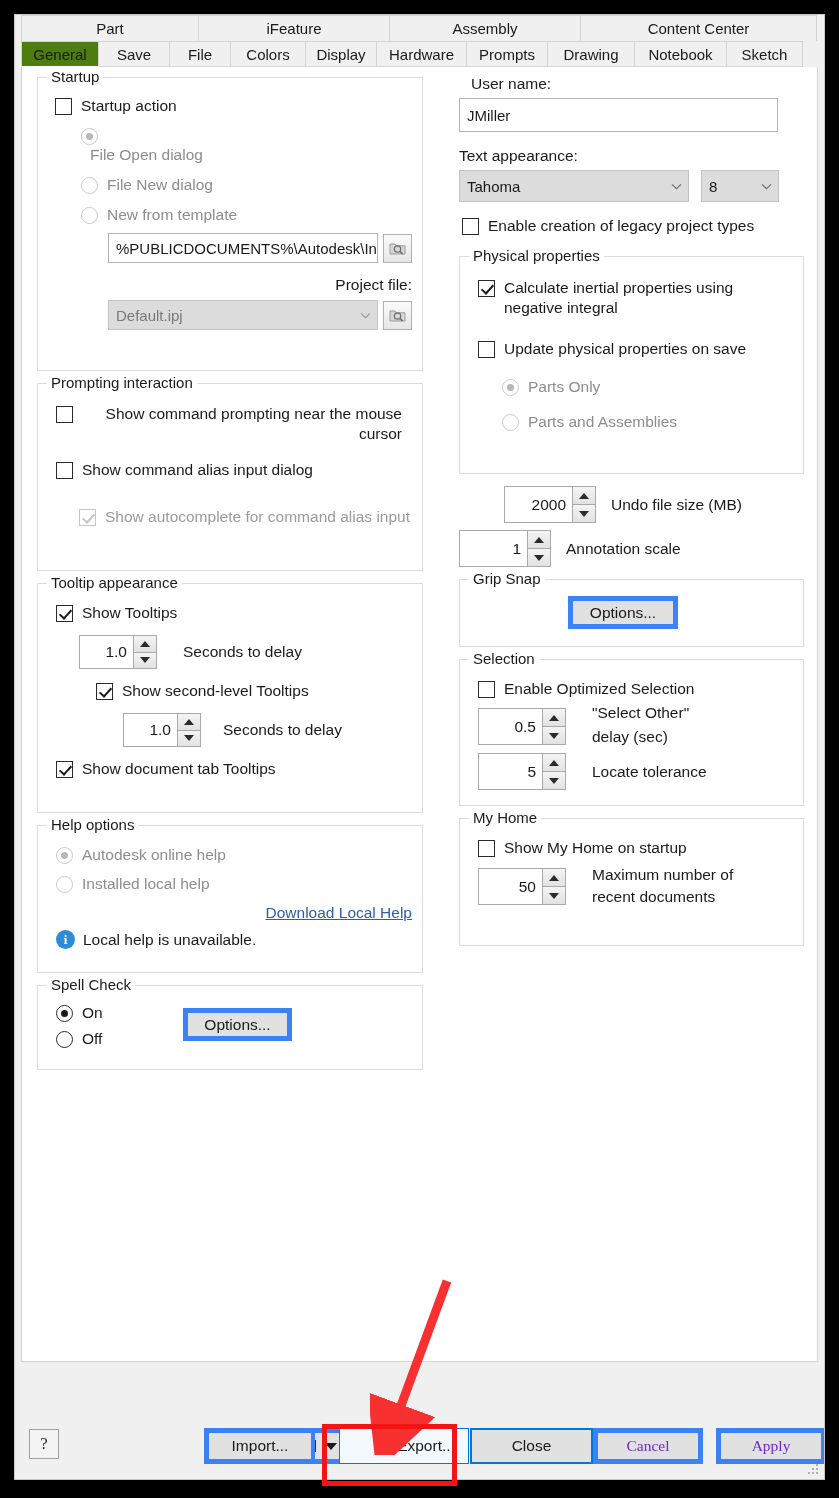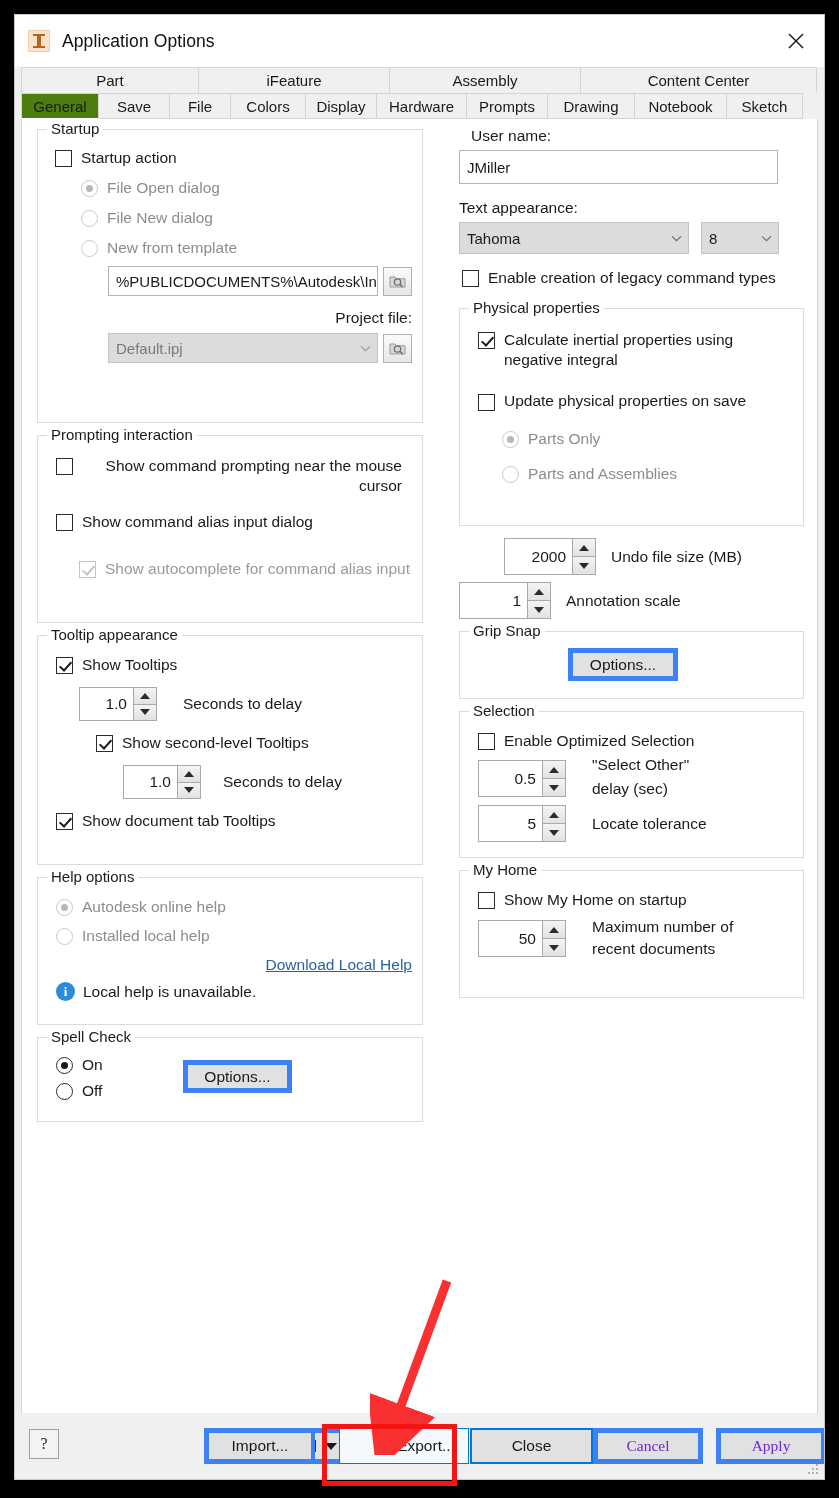--- a/index.html
+++ b/index.html
@@ -336,30 +336,20 @@
     z-index: 49;
     pointer-events: none;
   }
 </style>
 </head>
 <body>
 
 <div id="root">
   <div class="window">
 
-    <div class="titlebar">
-      <div class="app-icon"></div>
-      <div class="title-text">Application Options</div>
-      <div class="close-btn">
-        <svg width="18" height="18" viewBox="0 0 18 18" aria-hidden="true">
-          <line x1="2" y1="2" x2="16" y2="16" stroke="#1a1a1a" stroke-width="1.4"></line>
-          <line x1="16" y1="2" x2="2" y2="16" stroke="#1a1a1a" stroke-width="1.4"></line>
-        </svg>
-      </div>
-    </div>
 
     <div class="tabstrip">
       <div class="tabrow row1">
         <div class="tab" style="width:178px">Part</div>
         <div class="tab" style="width:192px">iFeature</div>
         <div class="tab" style="width:192px">Assembly</div>
         <div class="tab" style="width:237px">Content Center</div>
       </div>
       <div class="tabrow row2">
         <div class="tab active" style="width:78px">General</div>
@@ -380,21 +370,21 @@
       <div class="col-left">
 
         <div class="group" style="height:294px; padding-top:16px;">
           <div class="legend">Startup</div>
 
           <div class="row" style="margin:2px 0 0 7px;">
             <div class="cb"></div>
             <div class="cb-label">Startup action</div>
           </div>
 
-          <div class="row" style="margin:10px 0 0 33px;">
+          <div class="row" style="margin:10px 0 0 33px;flex-direction:column;">
             <div class="rb sel dim"></div>
             <div class="rb-label dim">File Open dialog</div>
           </div>
           <div class="row" style="margin:10px 0 0 33px;">
             <div class="rb dim"></div>
             <div class="rb-label dim">File New dialog</div>
           </div>
           <div class="row" style="margin:10px 0 0 33px;">
             <div class="rb dim"></div>
             <div class="rb-label dim">New from template</div>
@@ -550,32 +540,32 @@
           <div class="combo gray" style="width:78px; height:32px; margin-left:12px;">
             <span>8</span>
             <svg class="chev" viewBox="0 0 11 7">
                 <path d="M1 1.4L5.5 5.6 10 1.4" fill="none" stroke="#6e6e6e" stroke-width="1.2"></path>
               </svg>
           </div>
         </div>
 
         <div class="row" style="margin:14px 0 0 3px;">
           <div class="cb"></div>
-          <div class="cb-label">Enable creation of legacy command types</div>
+          <div class="cb-label">Enable creation of legacy project types</div>
         </div>
 
         <div class="group" style="margin-top:20px; height:218px; padding-top:16px;">
           <div class="legend">Physical properties</div>
 
           <div class="row" style="margin:5px 0 0 8px;">
             <div class="cb checked"></div>
             <div class="cb-label" style="width:265px;">Calculate inertial properties using negative integral</div>
           </div>
 
-          <div class="row" style="margin:21px 0 0 8px;align-items:flex-end;">
+          <div class="row" style="margin:21px 0 0 8px;">
             <div class="cb"></div>
             <div class="cb-label">Update physical properties on save</div>
           </div>
 
           <div class="row" style="margin:18px 0 0 32px;">
             <div class="rb sel dim"></div>
             <div class="rb-label dim">Parts Only</div>
           </div>
           <div class="row" style="margin:15px 0 0 32px;">
             <div class="rb dim"></div>

